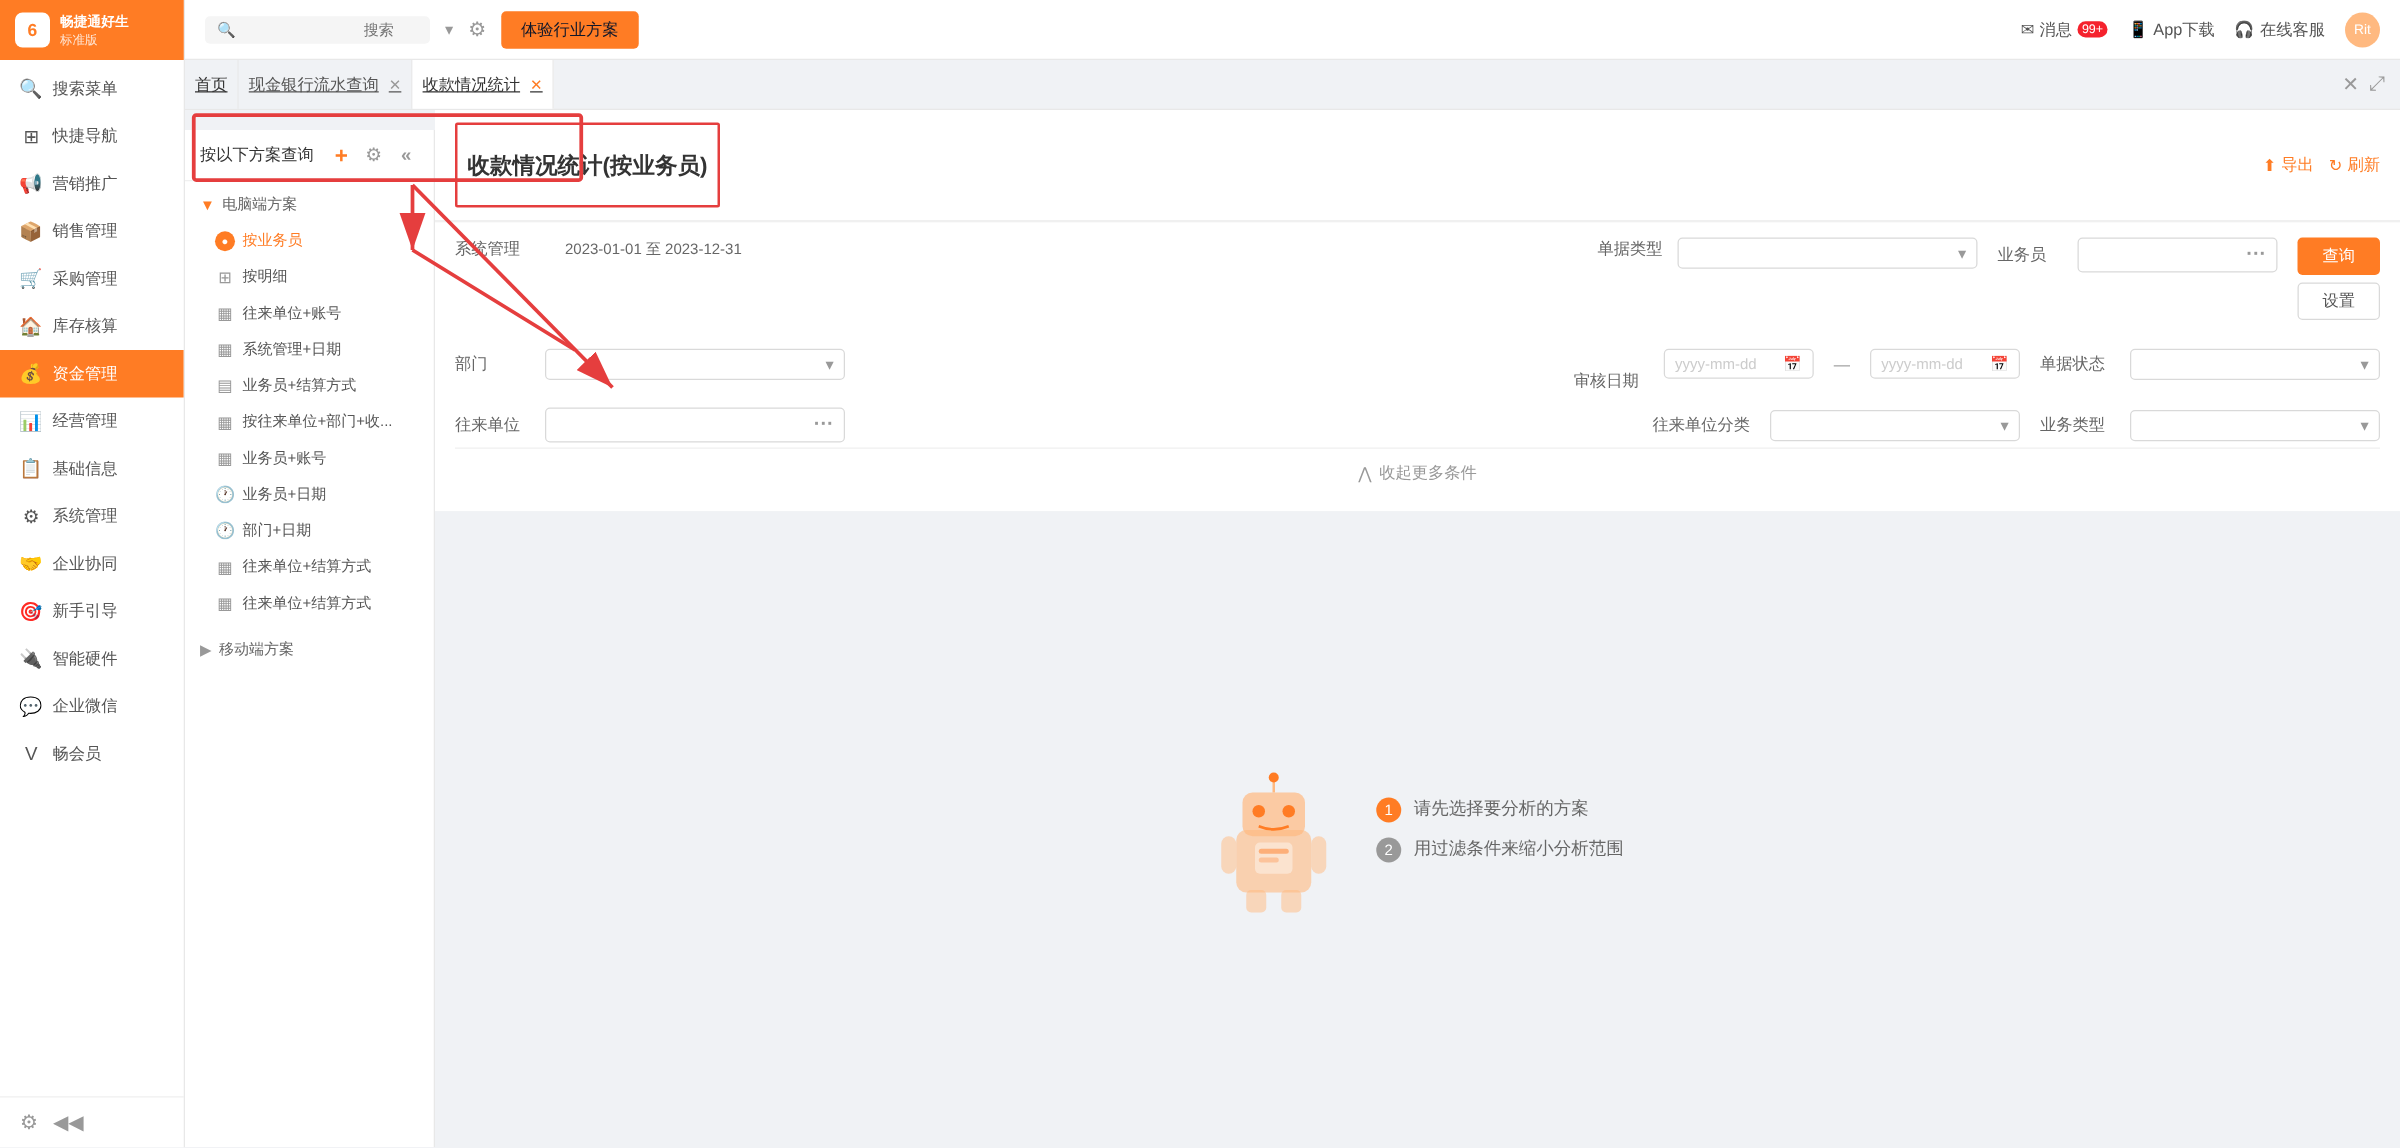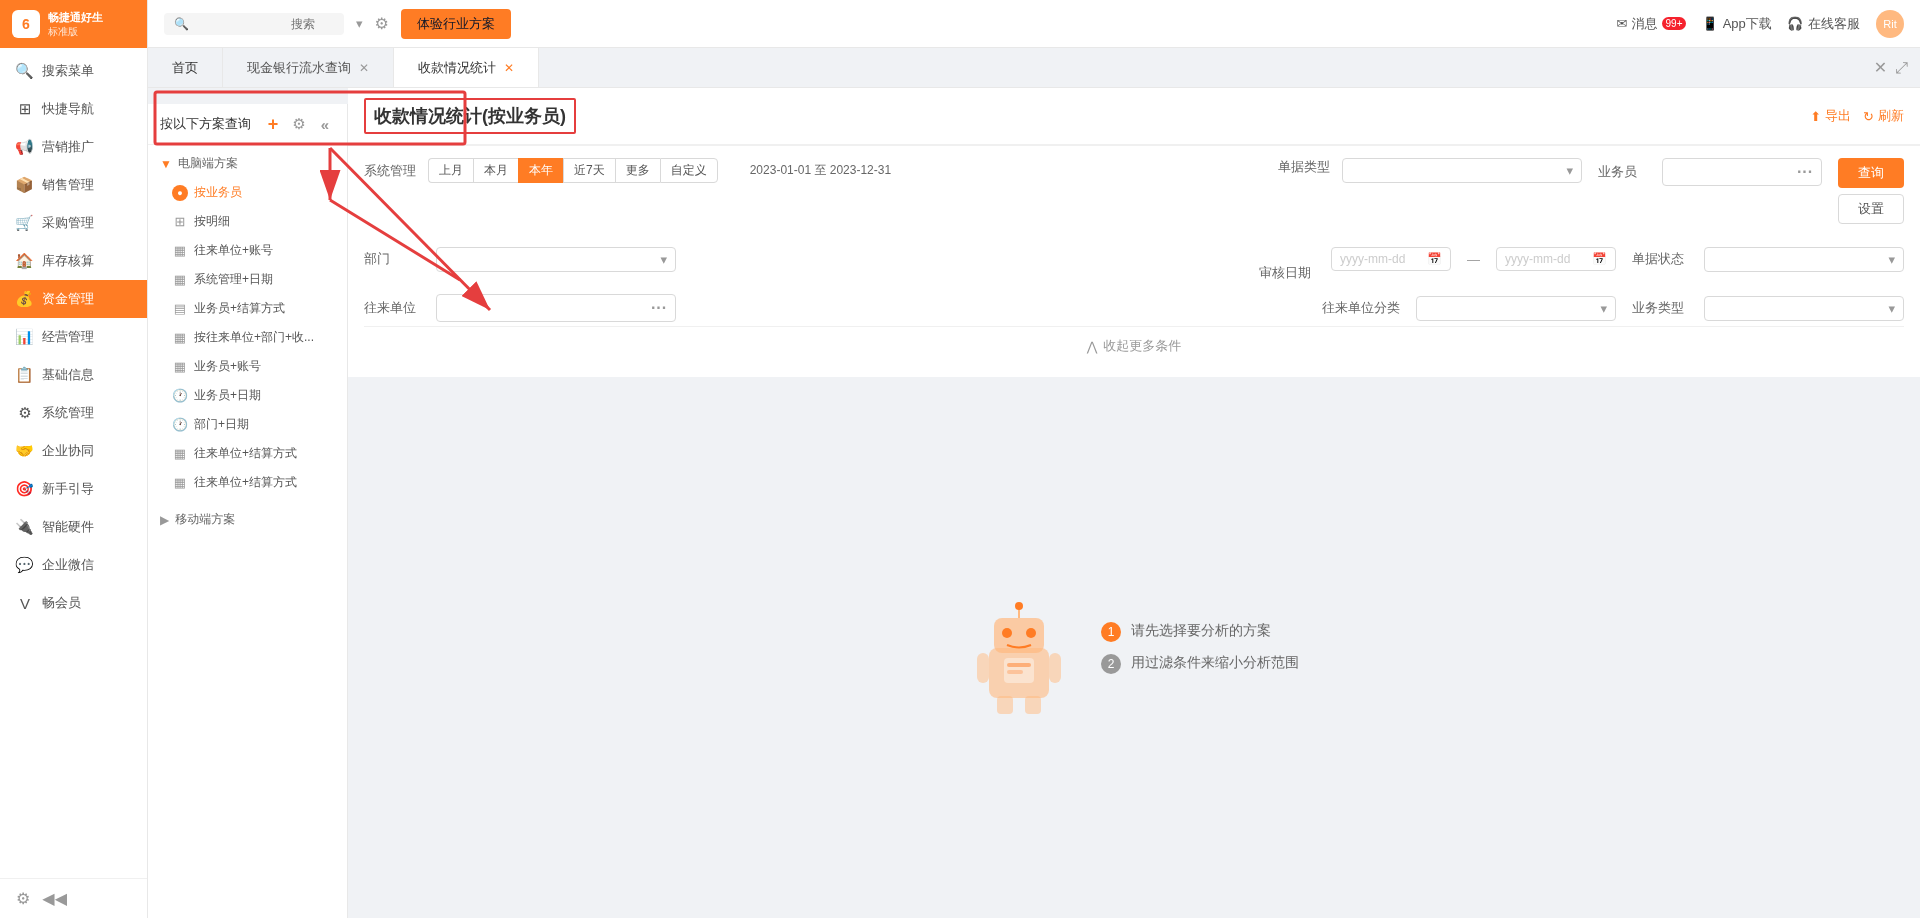--- a/index.html
+++ b/index.html
@@ -172,28 +172,29 @@
       height: 40px;
       background: #f0f2f5;
       display: flex;
       align-items: stretch;
       flex-shrink: 0;
       border-bottom: 1px solid #e8e8e8;
     }
     .tab-item {
       display: flex;
       align-items: center;
-      padding: 0 24px;
+      padding: 0 8px;
       gap: 6px;
       font-size: 13px;
       cursor: pointer;
       border-right: 1px solid #e8e8e8;
       position: relative;
       color: #555;
       background: #f0f2f5;
+      text-decoration: underline;
     }
     .tab-item.home { color: #333; font-weight: 500; }
     .tab-item.active {
       background: #fff;
       color: #333;
       font-weight: 500;
     }
     .tab-item .tab-close {
       color: #999;
       font-size: 12px;
@@ -319,21 +320,21 @@
       flex-shrink: 0;
     }
     .page-title {
       font-size: 18px;
       font-weight: bold;
       color: #333;
       display: flex;
       align-items: center;
       gap: 4px;
       border: 2px solid #e53e3e;
-      padding: 4px 8px;
+      padding: 20px 8px;
       border-radius: 2px;
     }
     .page-actions {
       display: flex;
       gap: 12px;
       align-items: center;
     }
     .page-action-btn {
       display: flex;
       align-items: center;
@@ -712,28 +713,20 @@
           </button>
         </div>
       </div>
 
       <div class="filter-area">
 
         <div style="display:flex; align-items:flex-start; gap:16px; margin-bottom:12px;">
           <div style="display:flex;flex-direction:column;gap:4px;">
             <div style="display:flex;align-items:center;gap:8px;">
               <span class="filter-label">系统管理</span>
-              <div class="filter-date-tabs">
-                <button class="date-tab">上月</button>
-                <button class="date-tab">本月</button>
-                <button class="date-tab active">本年</button>
-                <button class="date-tab">近7天</button>
-                <button class="date-tab">更多</button>
-                <button class="date-tab">自定义</button>
-              </div>
               <span class="date-range-text">2023-01-01 至 2023-12-31</span>
             </div>
           </div>
 
           <div style="display:flex;align-items:flex-start;gap:8px;margin-left:auto;">
             <span class="filter-label">单据类型</span>
             <div class="filter-select" style="min-width:240px;">
               <span></span>
               <span class="select-arrow">▾</span>
             </div>

